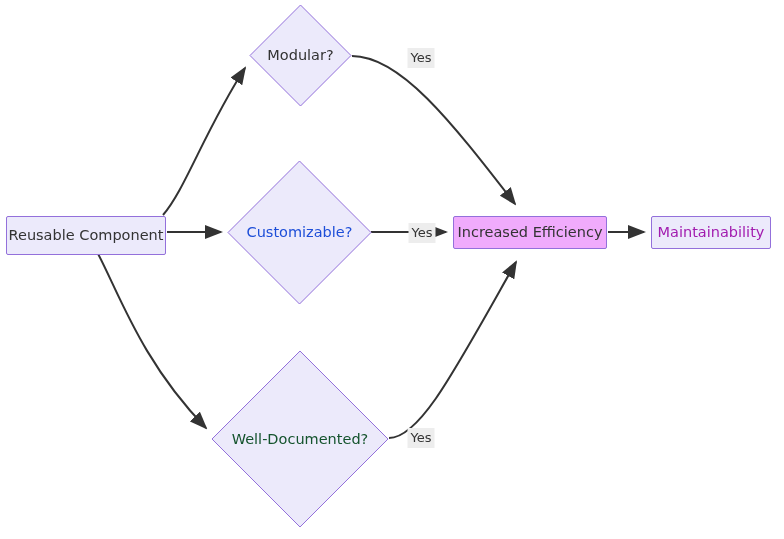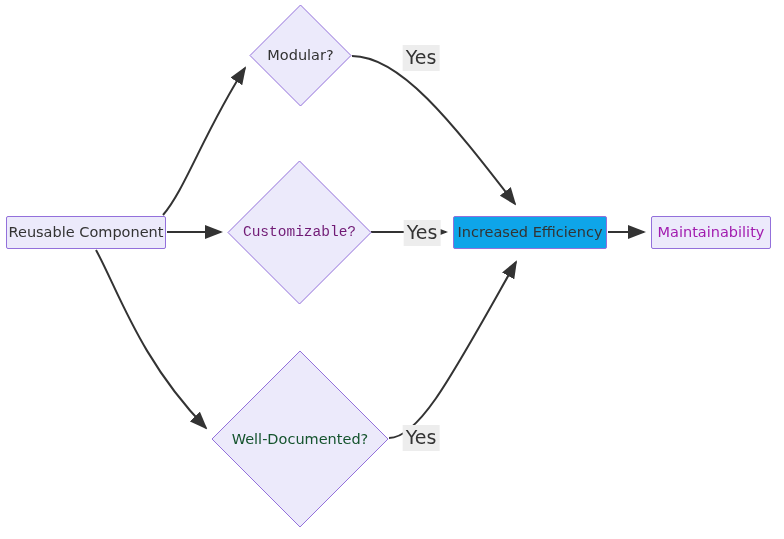--- a/index.html
+++ b/index.html
@@ -56,21 +56,21 @@
     justify-content: center;
     color: #333333;
     font-size: 14.5px;
     line-height: 1;
     white-space: nowrap;
   }
   .edge-label {
     position: absolute;
     background: #EDEDED;
     color: #333333;
-    font-size: 19px;
+    font-size: 13px;
     line-height: 1;
     padding: 3px 3px 4px 3px;
     white-space: nowrap;
     transform: translate(-50%, -50%);
   }
 </style>
 </head>
 <body style="background: rgb(255, 255, 255);">
 
 <div id="diagram">
@@ -91,33 +91,33 @@
         <path d="M 608,232 L 644,232" stroke="#333333" marker-end="url(#arrowhead)"></path>
       </g>
     <g id="node-shapes">
         <polygon points="300.5,5 351,55.5 300.5,106 250,55.5" fill="#ECEAFB" stroke="#9370DB" stroke-width="1"></polygon>
         <polygon points="299.5,161 371,232.5 299.5,304 228,232.5" fill="#ECEAFB" stroke="#9370DB" stroke-width="1"></polygon>
         <polygon points="300,351 388,439 300,527 212,439" fill="#ECEAFB" stroke="#9370DB" stroke-width="1"></polygon>
       </g>
   </svg>
 
   <div id="node-layer">
-      <div class="node node-rect" style="left: 6px; top: 216px; width: 160px; height: 33px; background: rgb(236, 234, 251); border-color: rgb(147, 112, 219); color: rgb(51, 51, 51);">
+      <div class="node node-rect" style="left: 6px; top: 216px; width: 160px; height: 39px; background: rgb(236, 234, 251); border-color: rgb(147, 112, 219); color: rgb(51, 51, 51);">
         <span>Reusable Component</span>
       </div>
       <div class="node-diamond-wrap" style="left: 250px; top: 5px; width: 101px; height: 101px;">
         <div class="node-diamond-label" style="color: rgb(51, 51, 51);">Modular?</div>
       </div>
       <div class="node-diamond-wrap" style="left: 228px; top: 161px; width: 143px; height: 143px;">
-        <div class="node-diamond-label" style="color: #701a75; font-family: Liberation Mono, monospace;">Customizable?</div>
+        <div class="node-diamond-label" style="color: #1d4ed8;">Customizable?</div>
       </div>
       <div class="node-diamond-wrap" style="left: 212px; top: 351px; width: 176px; height: 176px;">
         <div class="node-diamond-label" style="color: #14532d;">Well-Documented?</div>
       </div>
-      <div class="node node-rect" style="left: 453px; top: 216px; width: 154px; height: 33px; background: #0ea5e9; border-color: rgb(147, 112, 219); color: rgb(51, 51, 51);">
+      <div class="node node-rect" style="left: 453px; top: 216px; width: 154px; height: 33px; background: #f0abfc; border-color: rgb(147, 112, 219); color: rgb(51, 51, 51);">
         <span>Increased Efficiency</span>
       </div>
       <div class="node node-rect" style="left: 651px; top: 216px; width: 120px; height: 33px; background: rgb(236, 234, 251); border-color: rgb(147, 112, 219); color: #a21caf;">
         <span>Maintainability</span>
       </div>
     </div>
   <div id="label-layer">
       <div class="edge-label" style="left: 421px; top: 58px; background: rgb(237, 237, 237); color: rgb(51, 51, 51);">Yes</div>
       <div class="edge-label" style="left: 422px; top: 233px; background: rgb(237, 237, 237); color: rgb(51, 51, 51);">Yes</div>
       <div class="edge-label" style="left: 421px; top: 438px; background: rgb(237, 237, 237); color: rgb(51, 51, 51);">Yes</div>

